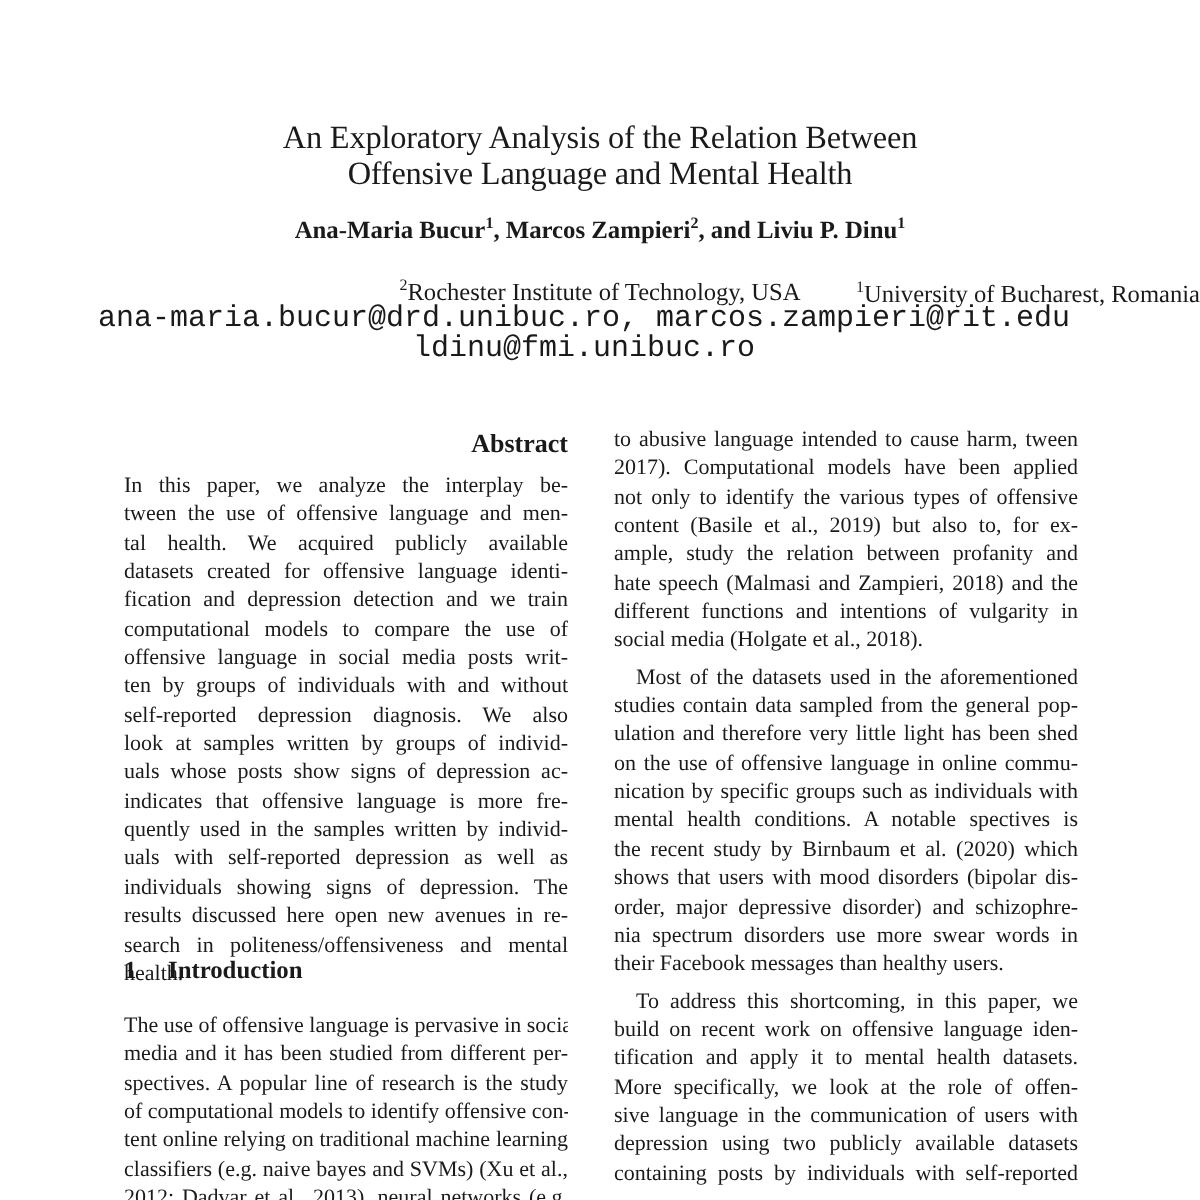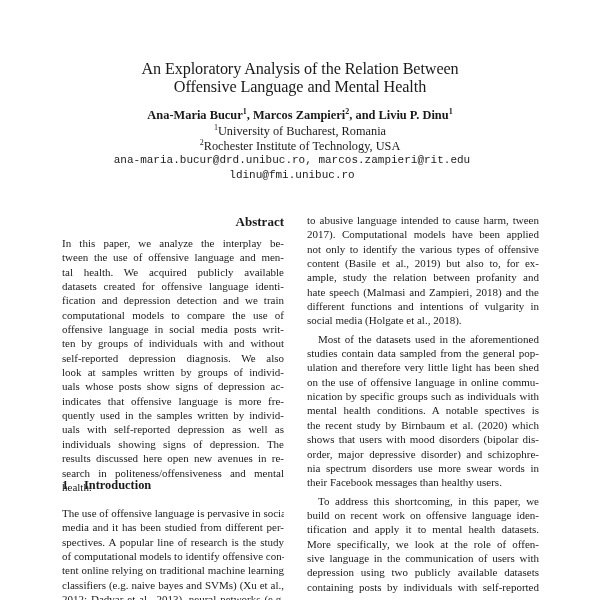--- a/index.html
+++ b/index.html
@@ -18,21 +18,21 @@
     font-weight: bold; font-size: 12.4px; line-height: 15px;
   }
   .authors sup, .aff sup { font-size: 8px; vertical-align: super; line-height: 0; }
   .aff {
     position: absolute; left: 0; width: 600px; text-align: center;
     font-size: 12.3px; line-height: 14px;
   }
   .email {
     position: absolute; left: 0; width: 584px; text-align: center;
     font-family: "Liberation Mono", "DejaVu Sans Mono", monospace;
-    font-size: 11px; line-height: 14px; letter-spacing: 0px;
+    font-size: 15px; line-height: 14px; letter-spacing: 0px;
   }
   .abs-head {
     position: absolute; left: 62px; width: 222px; top: 215px; text-align: right;
     font-weight: bold; font-size: 13px; line-height: 14px;
   }
   .col { position: absolute; font-size: 11px; line-height: 14.35px; }
   .col .ln { display: block; white-space: nowrap; text-align: justify; text-align-last: justify; height: 14.35px; overflow: hidden; }
   .col .ln.last { text-align-last: left; }
   .col .ln.indent { padding-left: 11px; }
   .abstract-col { left: 62px; width: 222px; top: 236px; }
@@ -51,21 +51,21 @@
 
   <div class="title">
     <div>An Exploratory Analysis of the Relation Between</div>
     <div>Offensive Language and Mental Health</div>
   </div>
 
   <div class="authors">
     <span>Ana-Maria Bucur</span><sup>1</sup><span>, </span><span>Marcos Zampieri</span><sup>2</sup><span>, and </span><span>Liviu P. Dinu</span><sup>1</sup>
   </div>
 
-  <div class="aff" style="top:124px;">
+  <div class="aff" style="top:140px;text-align:right;">
     <sup>1</sup><span>University of Bucharest, Romania</span>
   </div>
   <div class="aff" style="top:139px;">
     <sup>2</sup><span>Rochester Institute of Technology, USA</span>
   </div>
 
   <div class="email" style="top:153px;">ana-maria.bucur@drd.unibuc.ro, marcos.zampieri@rit.edu</div>
   <div class="email" style="top:168px;">ldinu@fmi.unibuc.ro</div>
 
   <div class="abs-head">Abstract</div>

